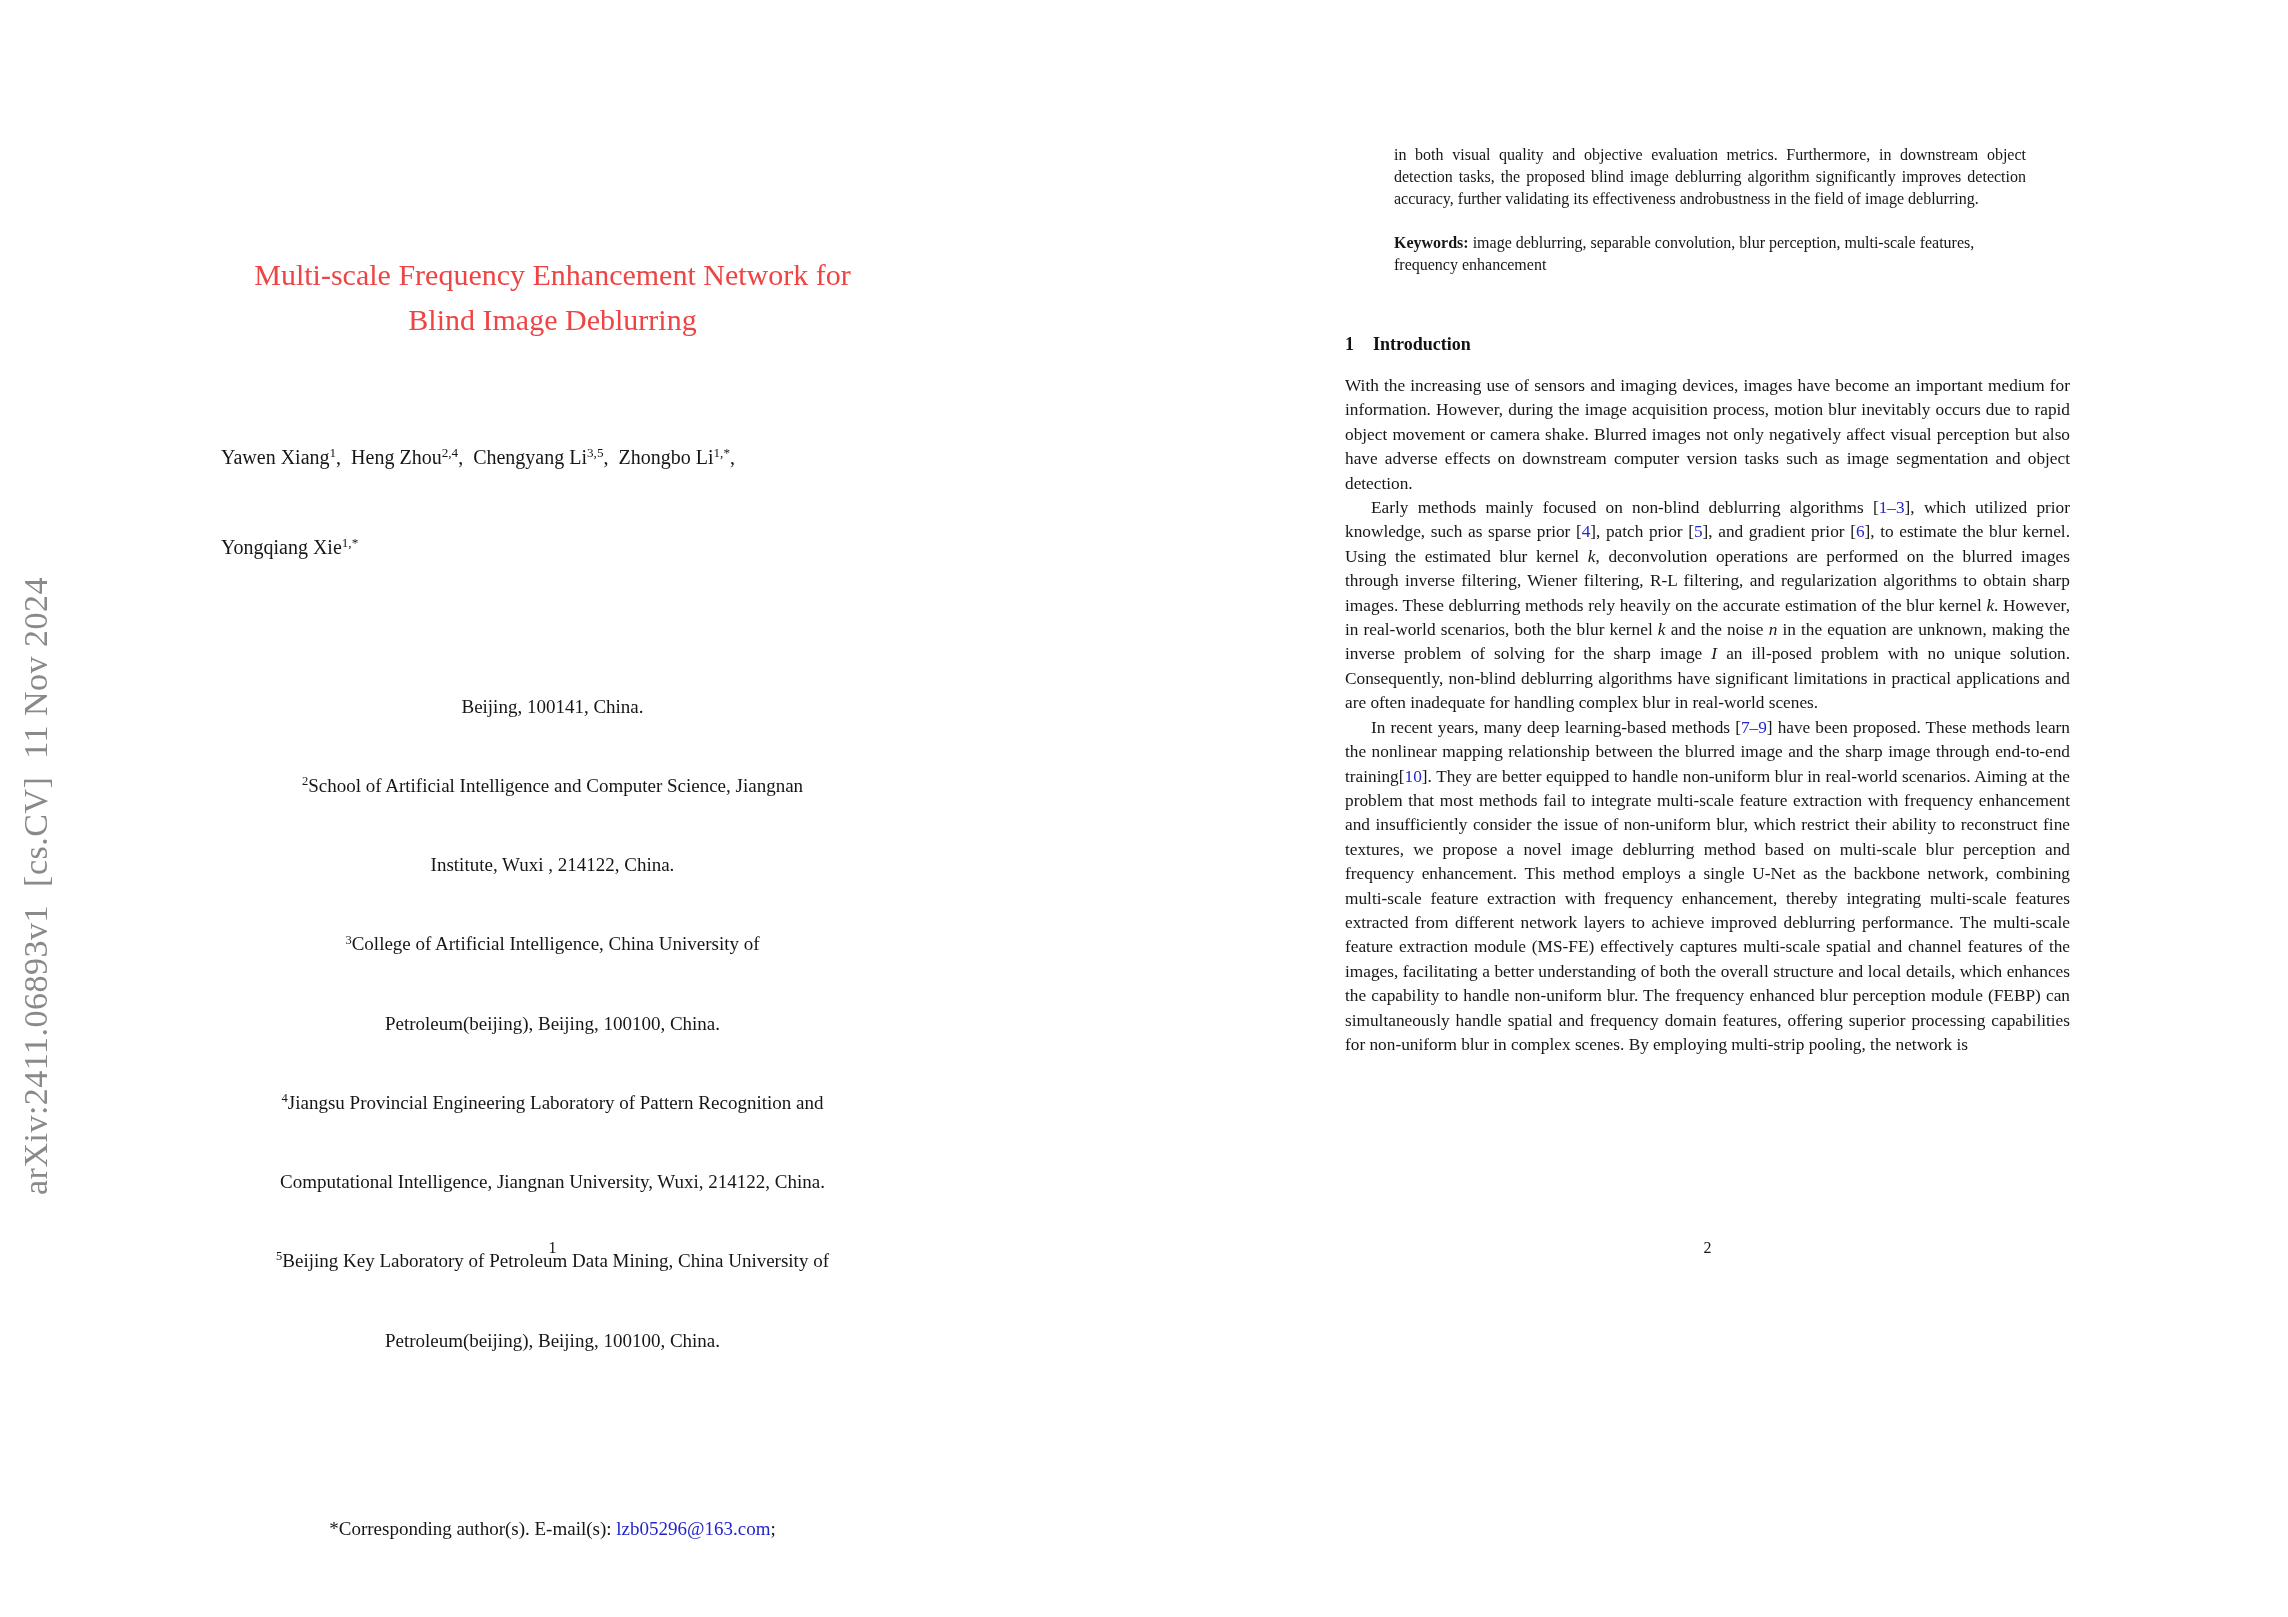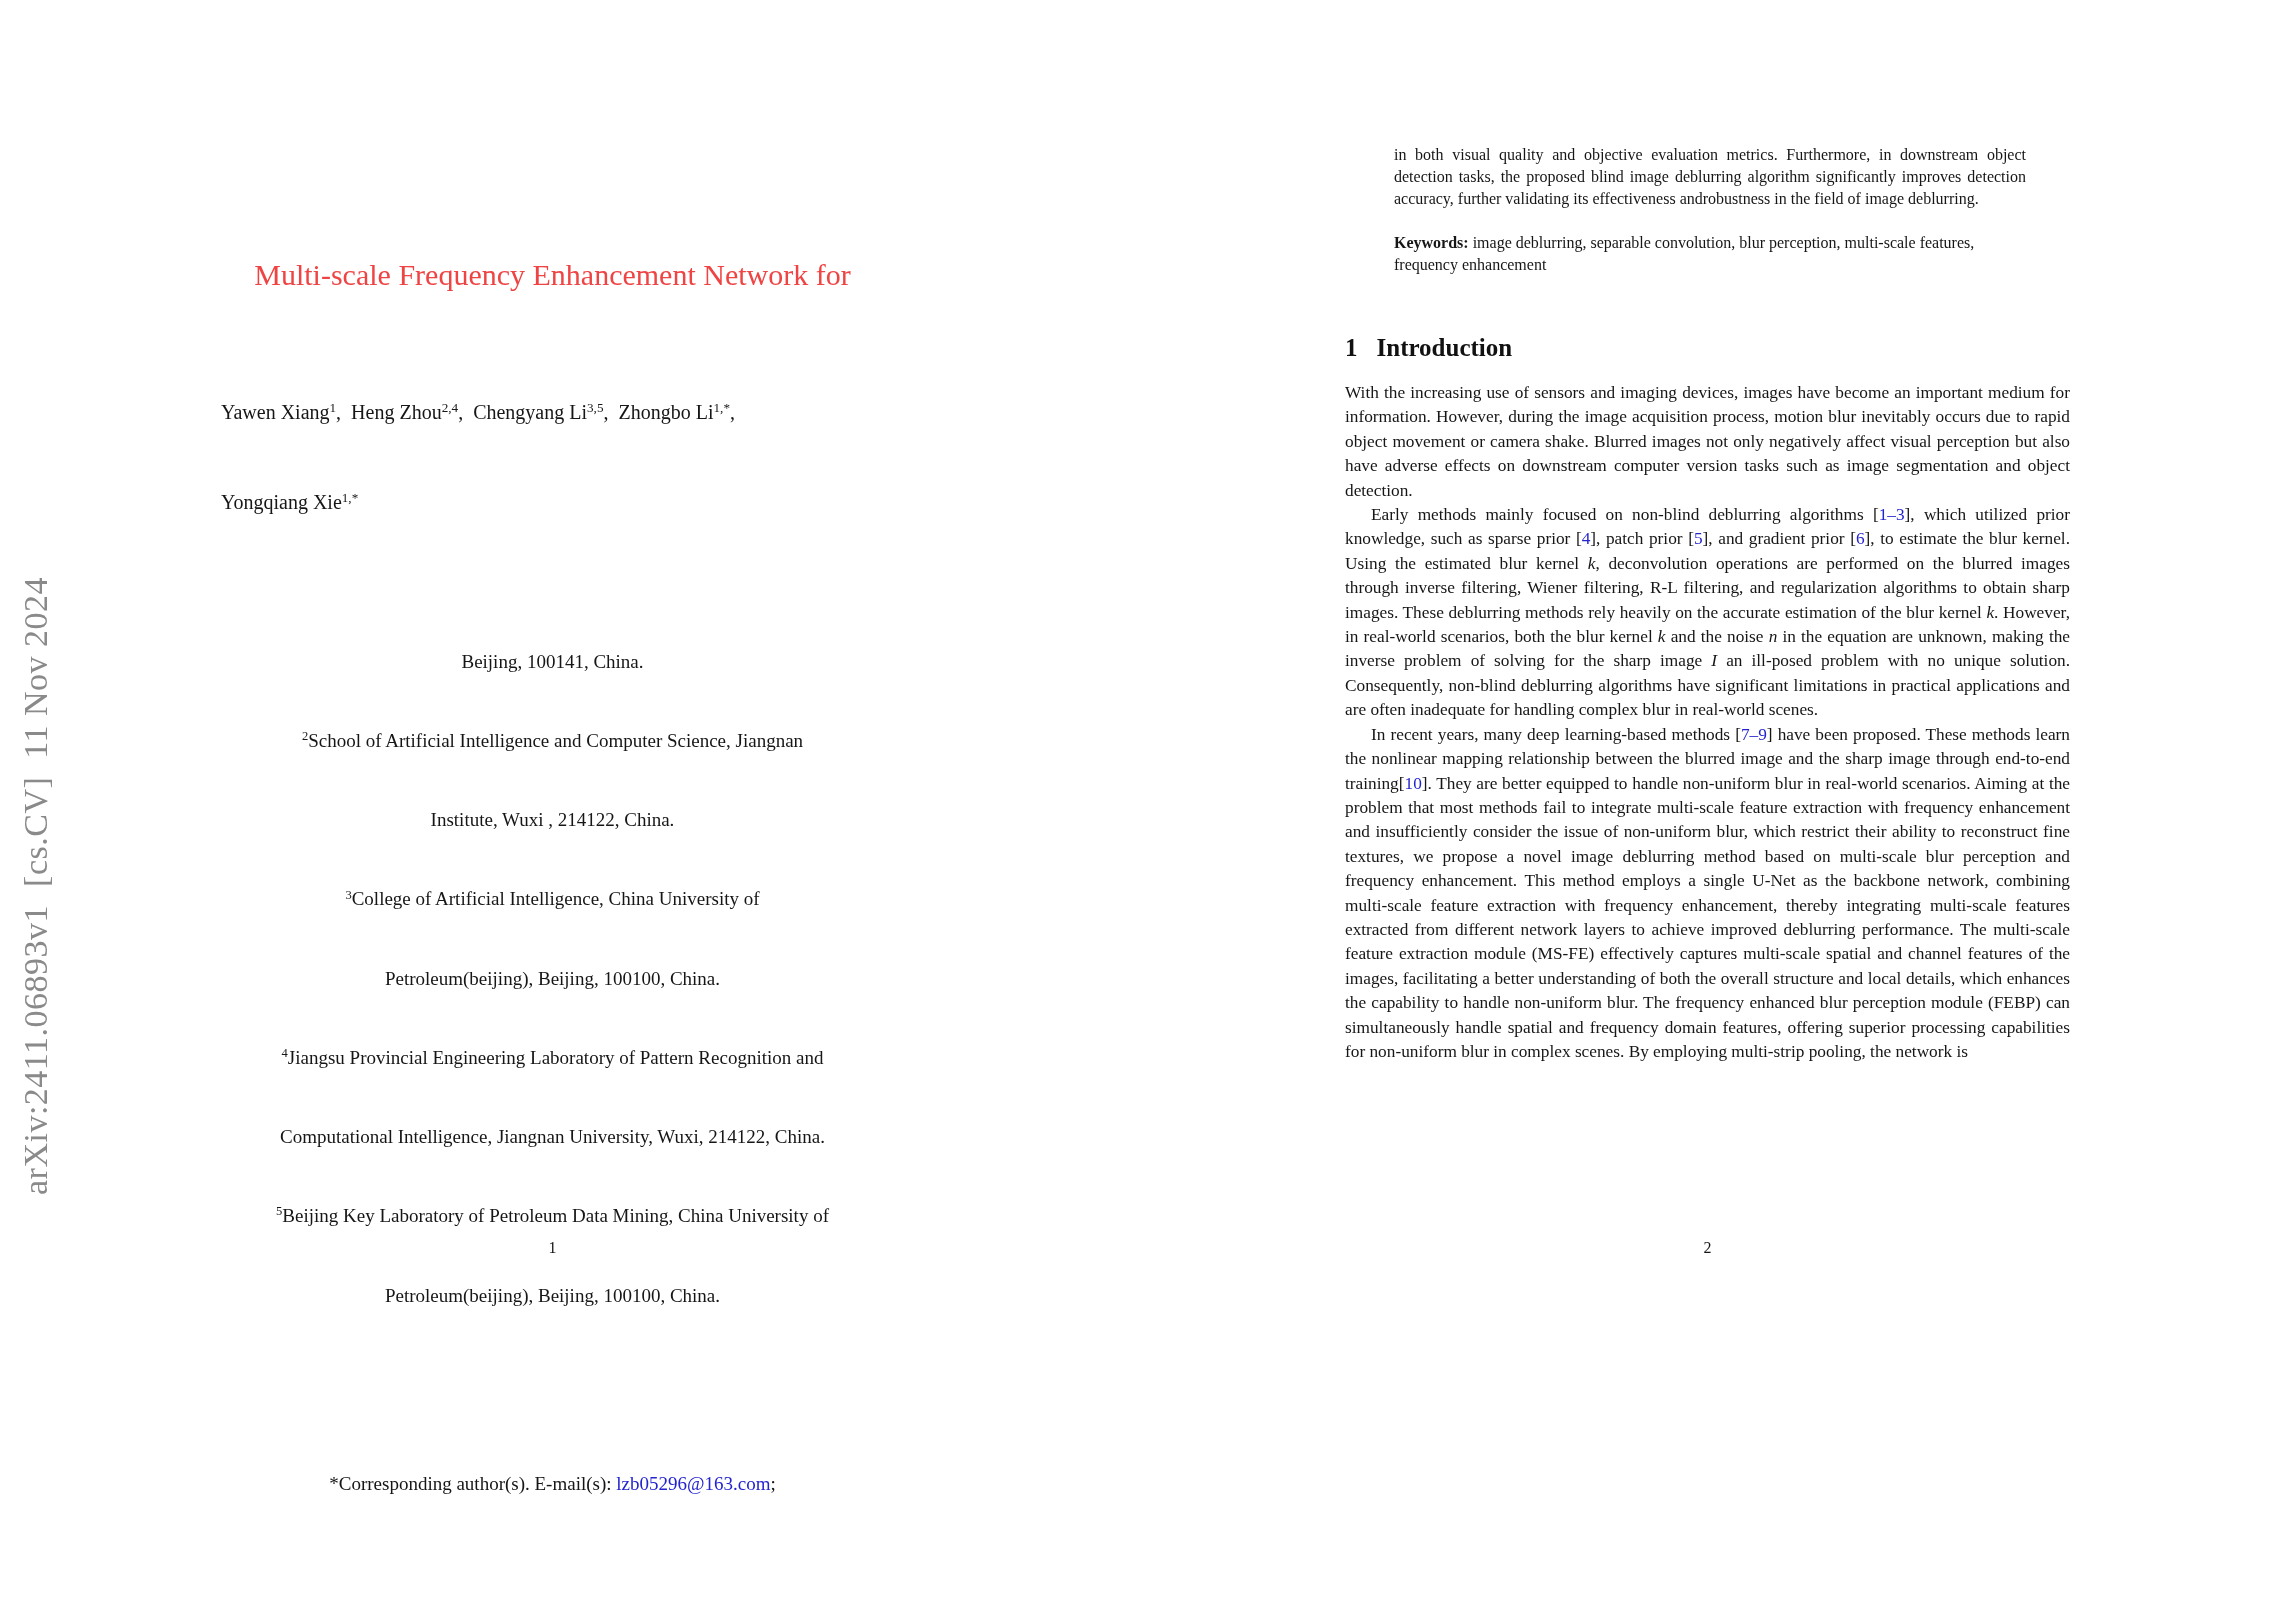--- a/index.html
+++ b/index.html
@@ -88,21 +88,21 @@
     text-align: justify;
   }
   .keywords {
     margin: 22px 0 0 49px;
     width: 632px;
     font-size: 16px;
     line-height: 22px;
   }
   .sec-head {
     margin-top: 58px;
-    font-size: 25px;
+    font-size: 18px;
     font-weight: bold;
     color: #111;
   }
   .sec-head .sec-num { margin-right: 19px; }
   .body-para {
     font-size: 17.3px;
     line-height: 24.4px;
     text-align: justify;
     margin: 0;
   }
@@ -125,20 +125,21 @@
 <body>
 
 <div class="canvas">
 
   <div class="watermark">arXiv:2411.06893v1  [cs.CV]  11 Nov 2024</div>
 
   <div class="page1">
 
     <div class="title">
       <div>Multi-scale Frequency Enhancement Network for</div>
+      <div>Blind Image Deblurring</div>
     </div>
 
     <div class="authors">
       <div><span class="text">Yawen Xiang</span><sup>1</sup><span class="text">,  Heng Zhou</span><sup>2,4</sup><span class="text">,  Chengyang Li</span><sup>3,5</sup><span class="text">,  Zhongbo Li</span><sup>1,*</sup><span class="text">,</span></div>
       <div><span class="text">Yongqiang Xie</span><sup>1,*</sup></div>
     </div>
 
     <div class="affils">
       <div><span class="text">Beijing, 100141, China.</span></div>
       <div><sup>2</sup><span class="text">School of Artificial Intelligence and Computer Science, Jiangnan</span></div>

